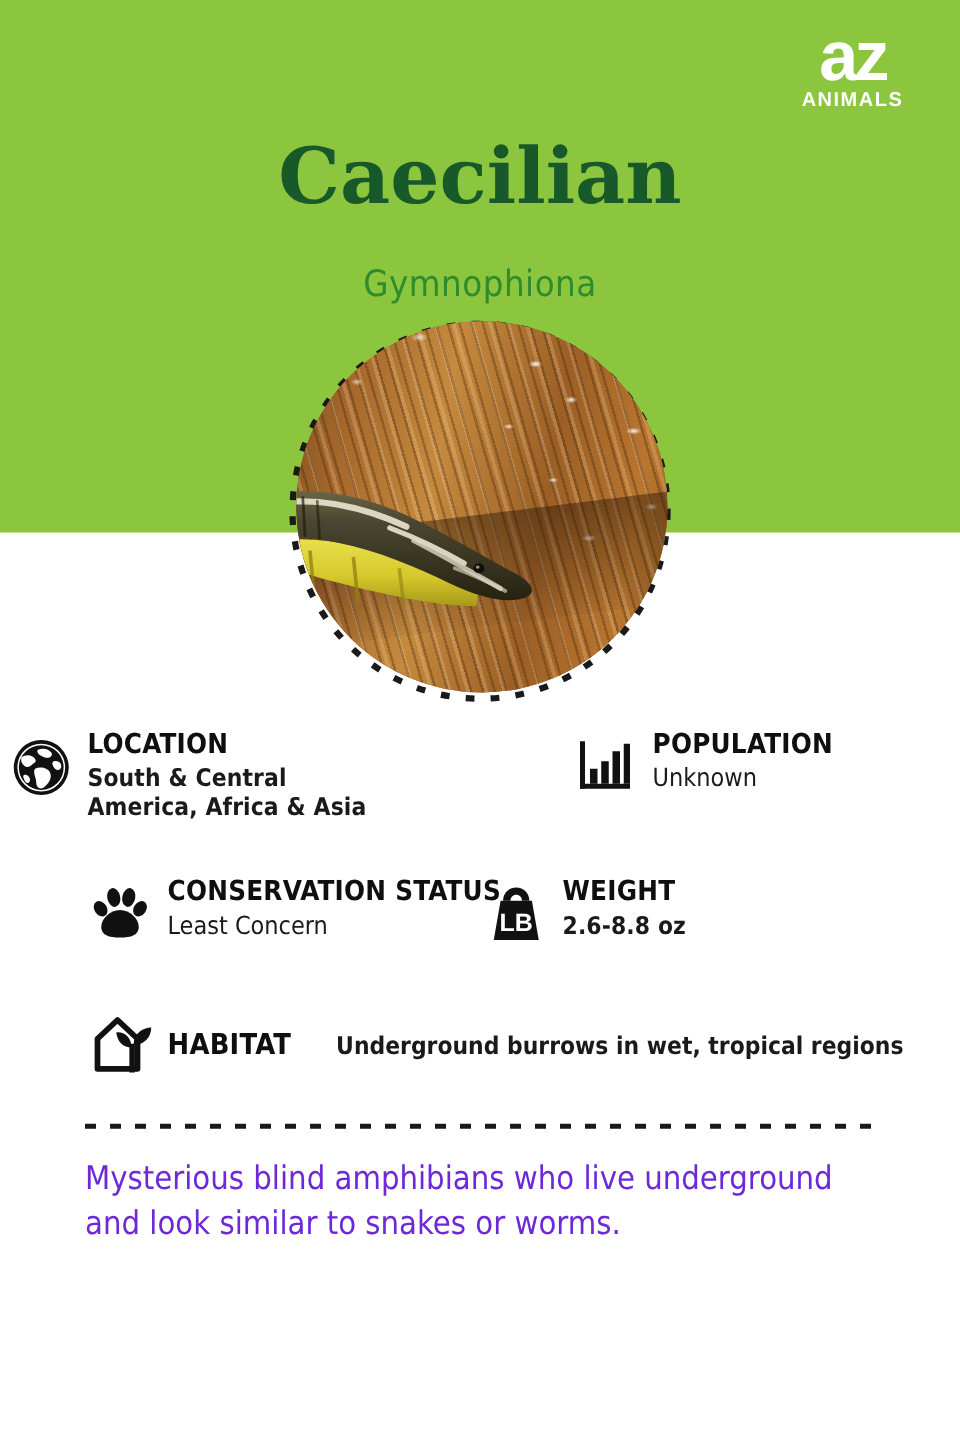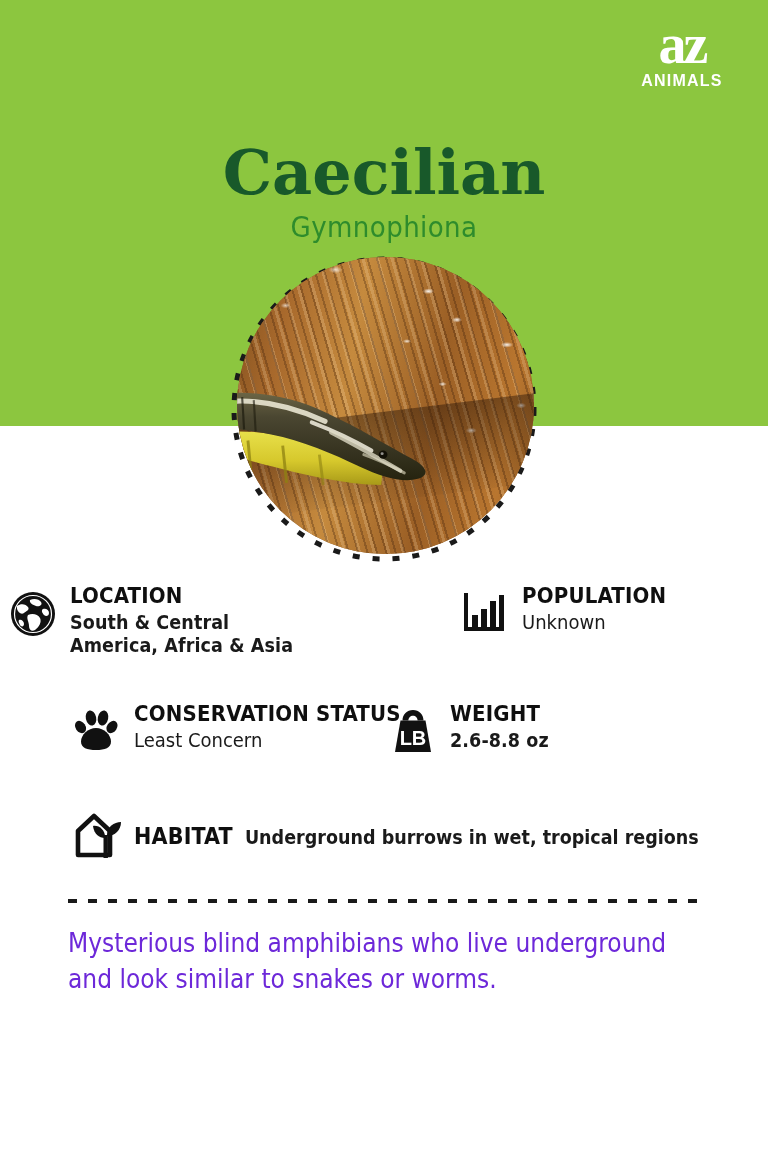--- a/index.html
+++ b/index.html
@@ -30,21 +30,21 @@
     position: absolute;
     right: 26px;
     top: 18px;
     width: 120px;
     text-align: center;
     color: #ffffff;
     line-height: 1;
     user-select: none;
   }
   .logo-az {
-    font-family: Liberation Serif, serif;
+    font-family: Liberation Sans, sans-serif;
     font-weight: 700;
     font-size: 56px;
     letter-spacing: -3px;
     display: block;
     line-height: 0.95;
   }
   .logo-animals {
     font-family: "Liberation Sans", sans-serif;
     font-weight: 700;
     font-size: 16px;
@@ -58,21 +58,20 @@
     position: absolute;
     left: 0; top: 110px;
     width: 768px;
     text-align: center;
     font-family: "DejaVu Serif", serif;
     font-weight: 700;
     font-size: 62px;
     color: #18592A;
     letter-spacing: 0px;
     line-height: 1;
-    margin-top: 32px;
   }
   .subtitle {
     position: absolute;
     left: 0; top: 210px;
     width: 768px;
     text-align: center;
     font-family: "DejaVu Sans Condensed", "Liberation Sans Narrow", "Liberation Sans", sans-serif;
     font-weight: 400;
     font-size: 29px;
     color: #2E8C2C;
@@ -192,21 +191,21 @@
 
   
   .row-1 { position: absolute; left: 0; top: 0;   width: 768px; }
   .row-2 { position: absolute; left: 0; top: 118px; width: 740px; }
   .row-3 { position: absolute; left: 0; top: 228px; width: 768px; }
 
   
   .habitat-inline {
     display: flex;
     align-items: baseline;
-    gap: 12px;
+    gap: 36px;
   }
   .habitat-inline .fact-label { font-size: 23px; }
   .habitat-inline .fact-value {
     margin-top: 0;
     font-weight: 700;
     font-size: 19.5px;
   }
 
   
   .divider {

